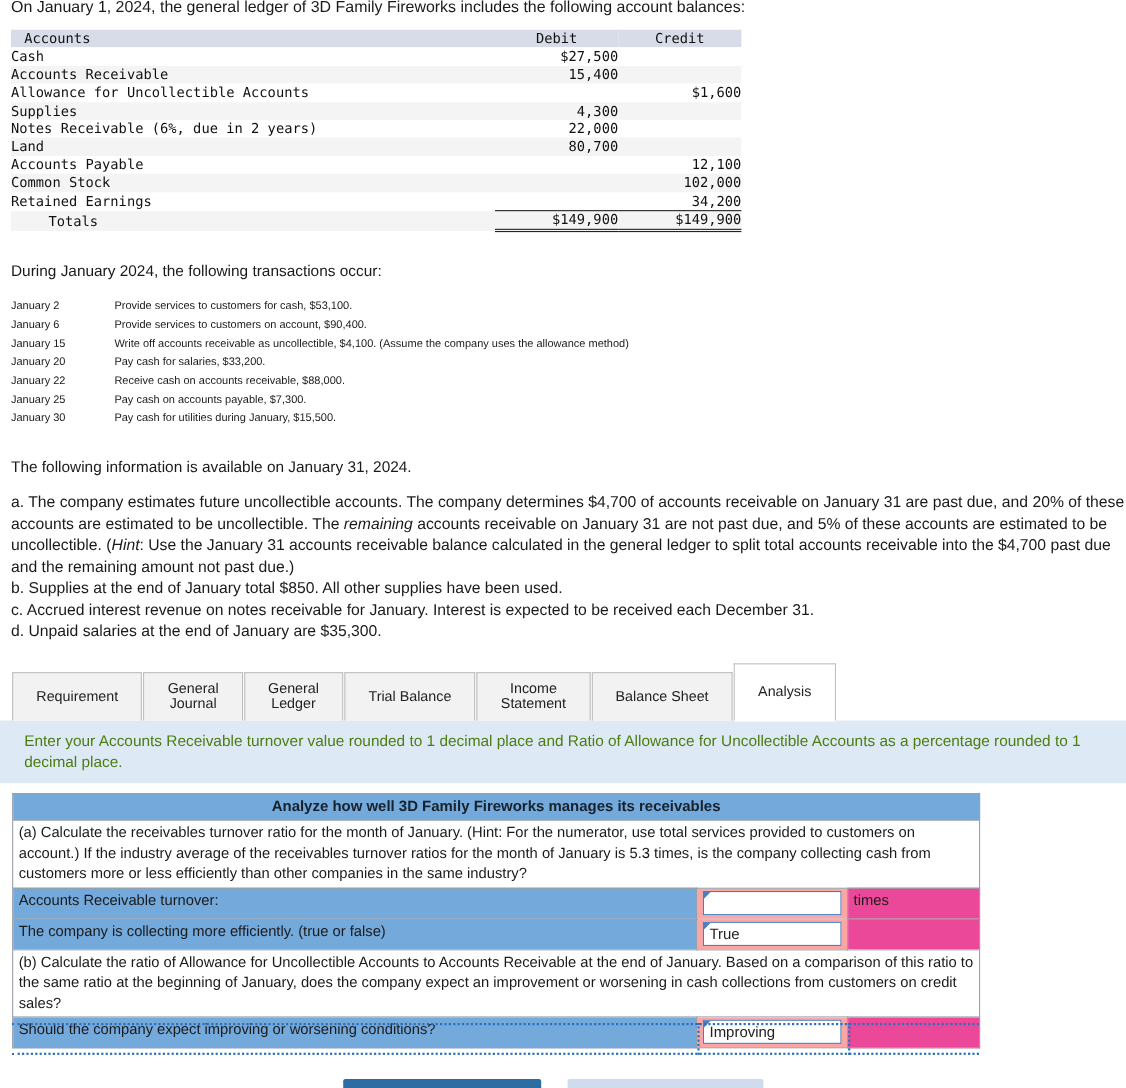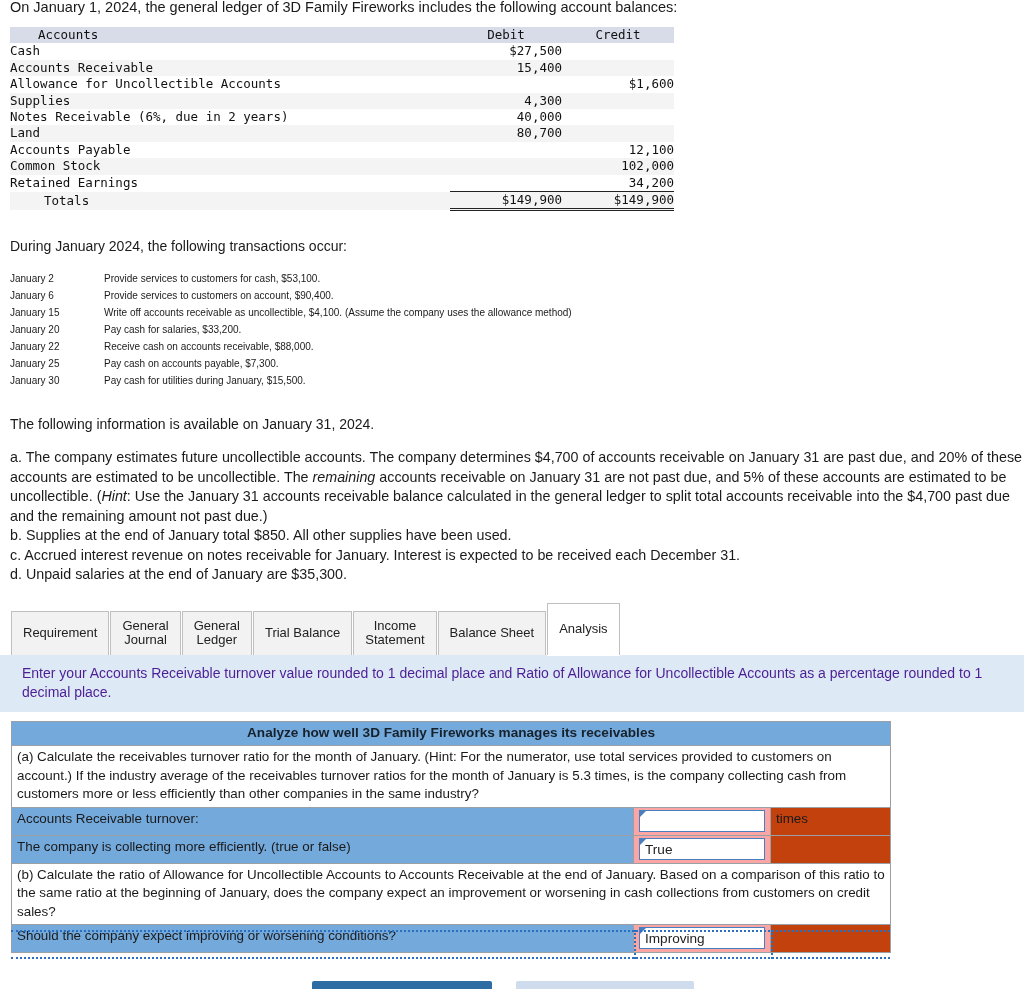--- a/index.html
+++ b/index.html
@@ -43,21 +43,21 @@
     height: 16.4px;
     line-height: 16.4px;
     font-weight: normal;
   }
   table.ledger thead th {
     background: #d7dce8;
     text-align: center;
   }
   table.ledger thead th.acct-head {
     text-align: left;
-    padding-left: 28px;
+    padding-left: 12px;
     margin-left: 48px;
   }
   table.ledger tbody tr:nth-child(odd)  { background: #ffffff; }
   table.ledger tbody tr:nth-child(even) { background: #f4f4f4; }
   td.acct { text-align: left; padding-left: 14px; white-space: nowrap; }
   td.acct.indent { padding-left: 34px; }
   td.num  { text-align: right; padding-right: 14px; white-space: nowrap; }
   .col-acct { width: 440px; }
   .col-num  { width: 112px; }
   tr.totals td.num {
@@ -106,38 +106,38 @@
     border: 1px solid #bfbfbf;
     border-bottom: none;
     height: 44px;
     display: flex;
     align-items: center;
     justify-content: center;
     text-align: center;
     font-size: 13px;
     line-height: 14.5px;
     color: #222;
-    padding: 0 11px;
+    padding: 0 21px;
     box-sizing: border-box;
     margin-right: 1px;
   }
   .tab.active {
     background: #ffffff;
     height: 52px;
     border-color: #bfbfbf;
     position: relative;
     z-index: 3;
     box-shadow: 0 1px 0 0 #ffffff;
   }
   .tab-label { white-space: pre-line; }
 
   
   .notice {
     background: #ddeaf6;
-    color: #4c1d95;
+    color: #4d7c0f;
     font-size: 14px;
     line-height: 19px;
     padding: 9px 12px 10px 22px;
     box-sizing: border-box;
     width: 1024px;
     margin-left: 0;
   }
 
   
   .analysis-wrap {
@@ -177,21 +177,21 @@
     white-space: nowrap;
     padding-left: 5px;
   }
   td.a-input {
     padding: 0;
     background: #fca5a5;
     position: relative;
     border: none;
   }
   td.a-unit {
-    background: #c2410c;
+    background: #ec4899;
     padding-left: 6px;
   }
   .cell-input {
     border: 1.6px solid #4a7fbf;
     background: #ffffff;
     height: 22px;
     line-height: 22px;
     margin: 0;
     padding: 0 4px 0 5px;
     box-sizing: border-box;
@@ -294,21 +294,21 @@
           <td class="num"></td>
           <td class="num">$1,600</td>
         </tr>
         <tr>
           <td class="acct">Supplies</td>
           <td class="num">4,300</td>
           <td class="num"></td>
         </tr>
         <tr>
           <td class="acct">Notes Receivable (6%, due in 2 years)</td>
-          <td class="num">40,000</td>
+          <td class="num">22,000</td>
           <td class="num"></td>
         </tr>
         <tr>
           <td class="acct">Land</td>
           <td class="num">80,700</td>
           <td class="num"></td>
         </tr>
         <tr>
           <td class="acct">Accounts Payable</td>
           <td class="num"></td>

